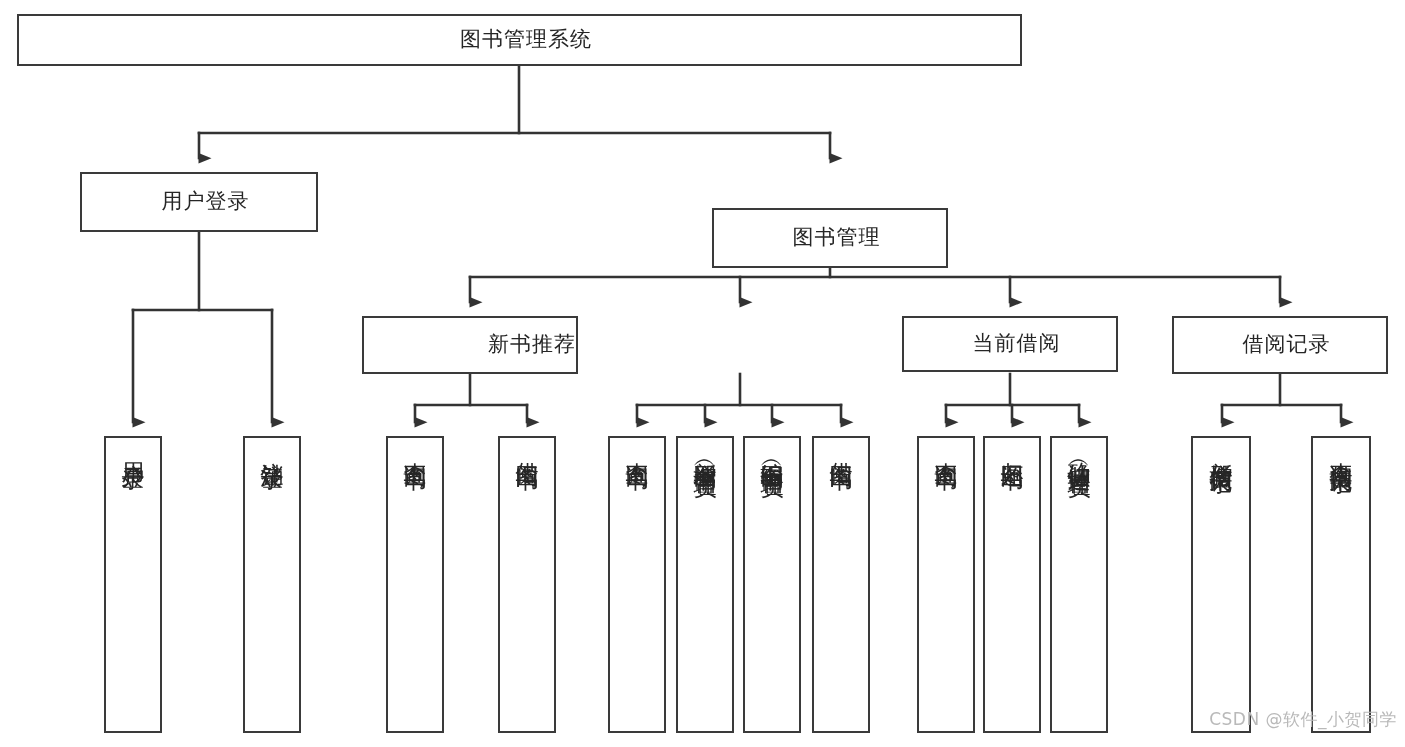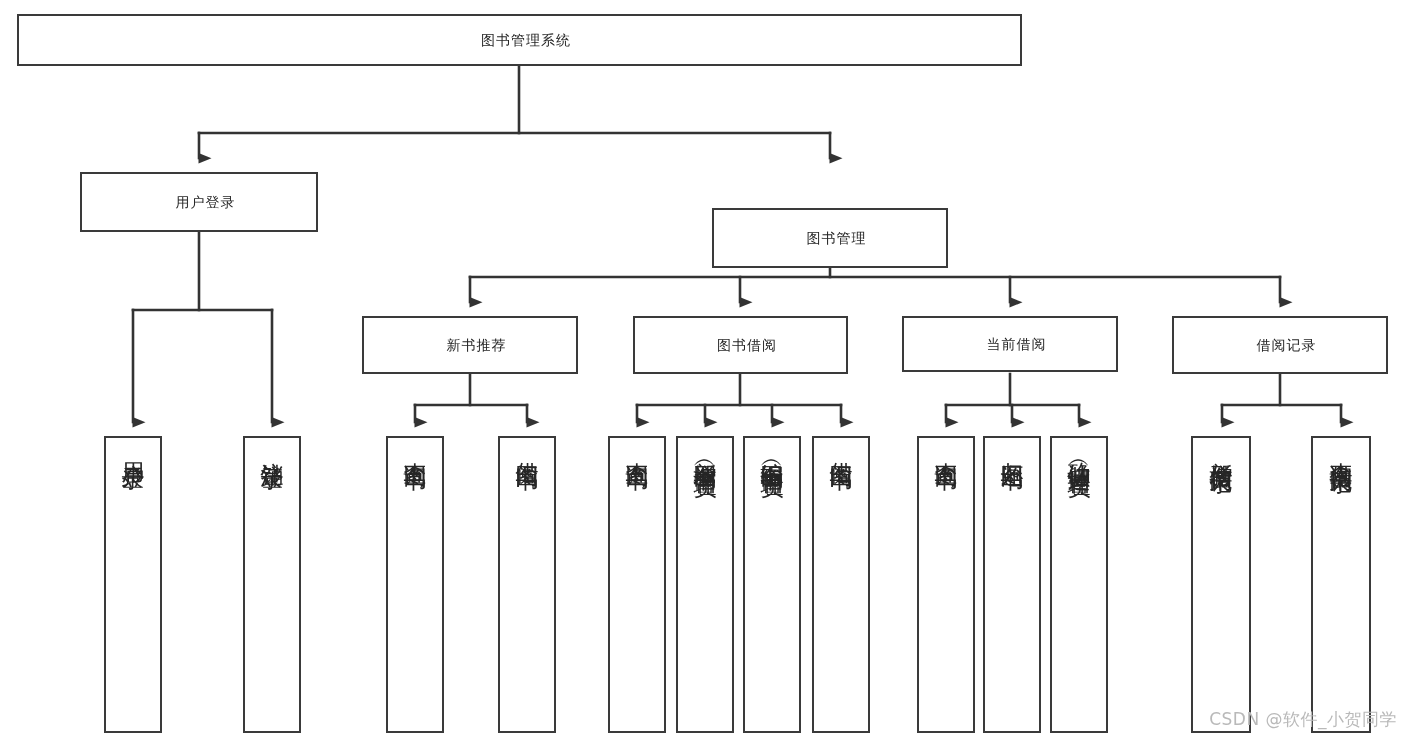--- a/index.html
+++ b/index.html
@@ -26,21 +26,21 @@
     position:absolute;
     box-sizing:border-box;
     background:#ffffff;
     border:2px solid #3a3a3a;
     display:flex;
     align-items:center;
     justify-content:center;
     color:#262626;
   }
   .node.h-node{
-    font-size:14px;
+    font-size:21px;
     letter-spacing:1px;
     line-height:1.2;
     padding-left:13px;
   }
   
   .node.v-node{
     align-items:flex-start;
     padding-top:6px;
   }
   .v-label{
@@ -132,27 +132,24 @@
   </div>
 
   <div class="node h-node" style="left:80px;top:172px;width:238px;height:60px;">
     <span class="h-label">用户登录</span>
   </div>
 
   <div class="node h-node" style="left:712px;top:172px;width:236px;height:60px;margin-top:36px;">
     <span class="h-label">图书管理</span>
   </div>
 
-  <div class="node h-node" style="left:362px;top:316px;width:216px;height:58px;">
+  <div class="node h-node" style="left:362px;top:316px;width:216px;height:58px;justify-content:flex-end;">
     <span class="h-label">新书推荐</span>
   </div>
 
-  <div class="node h-node" style="left:633px;top:316px;width:215px;height:58px;">
-    <span class="h-label">图书借阅</span>
-  </div>
 
   <div class="node h-node" style="left:902px;top:316px;width:216px;height:56px;">
     <span class="h-label">当前借阅</span>
   </div>
 
   <div class="node h-node" style="left:1172px;top:316px;width:216px;height:58px;justify-content:center;">
     <span class="h-label">借阅记录</span>
   </div>
 
   <div class="node v-node" style="left:104px;top:436px;width:58px;height:297px;">

